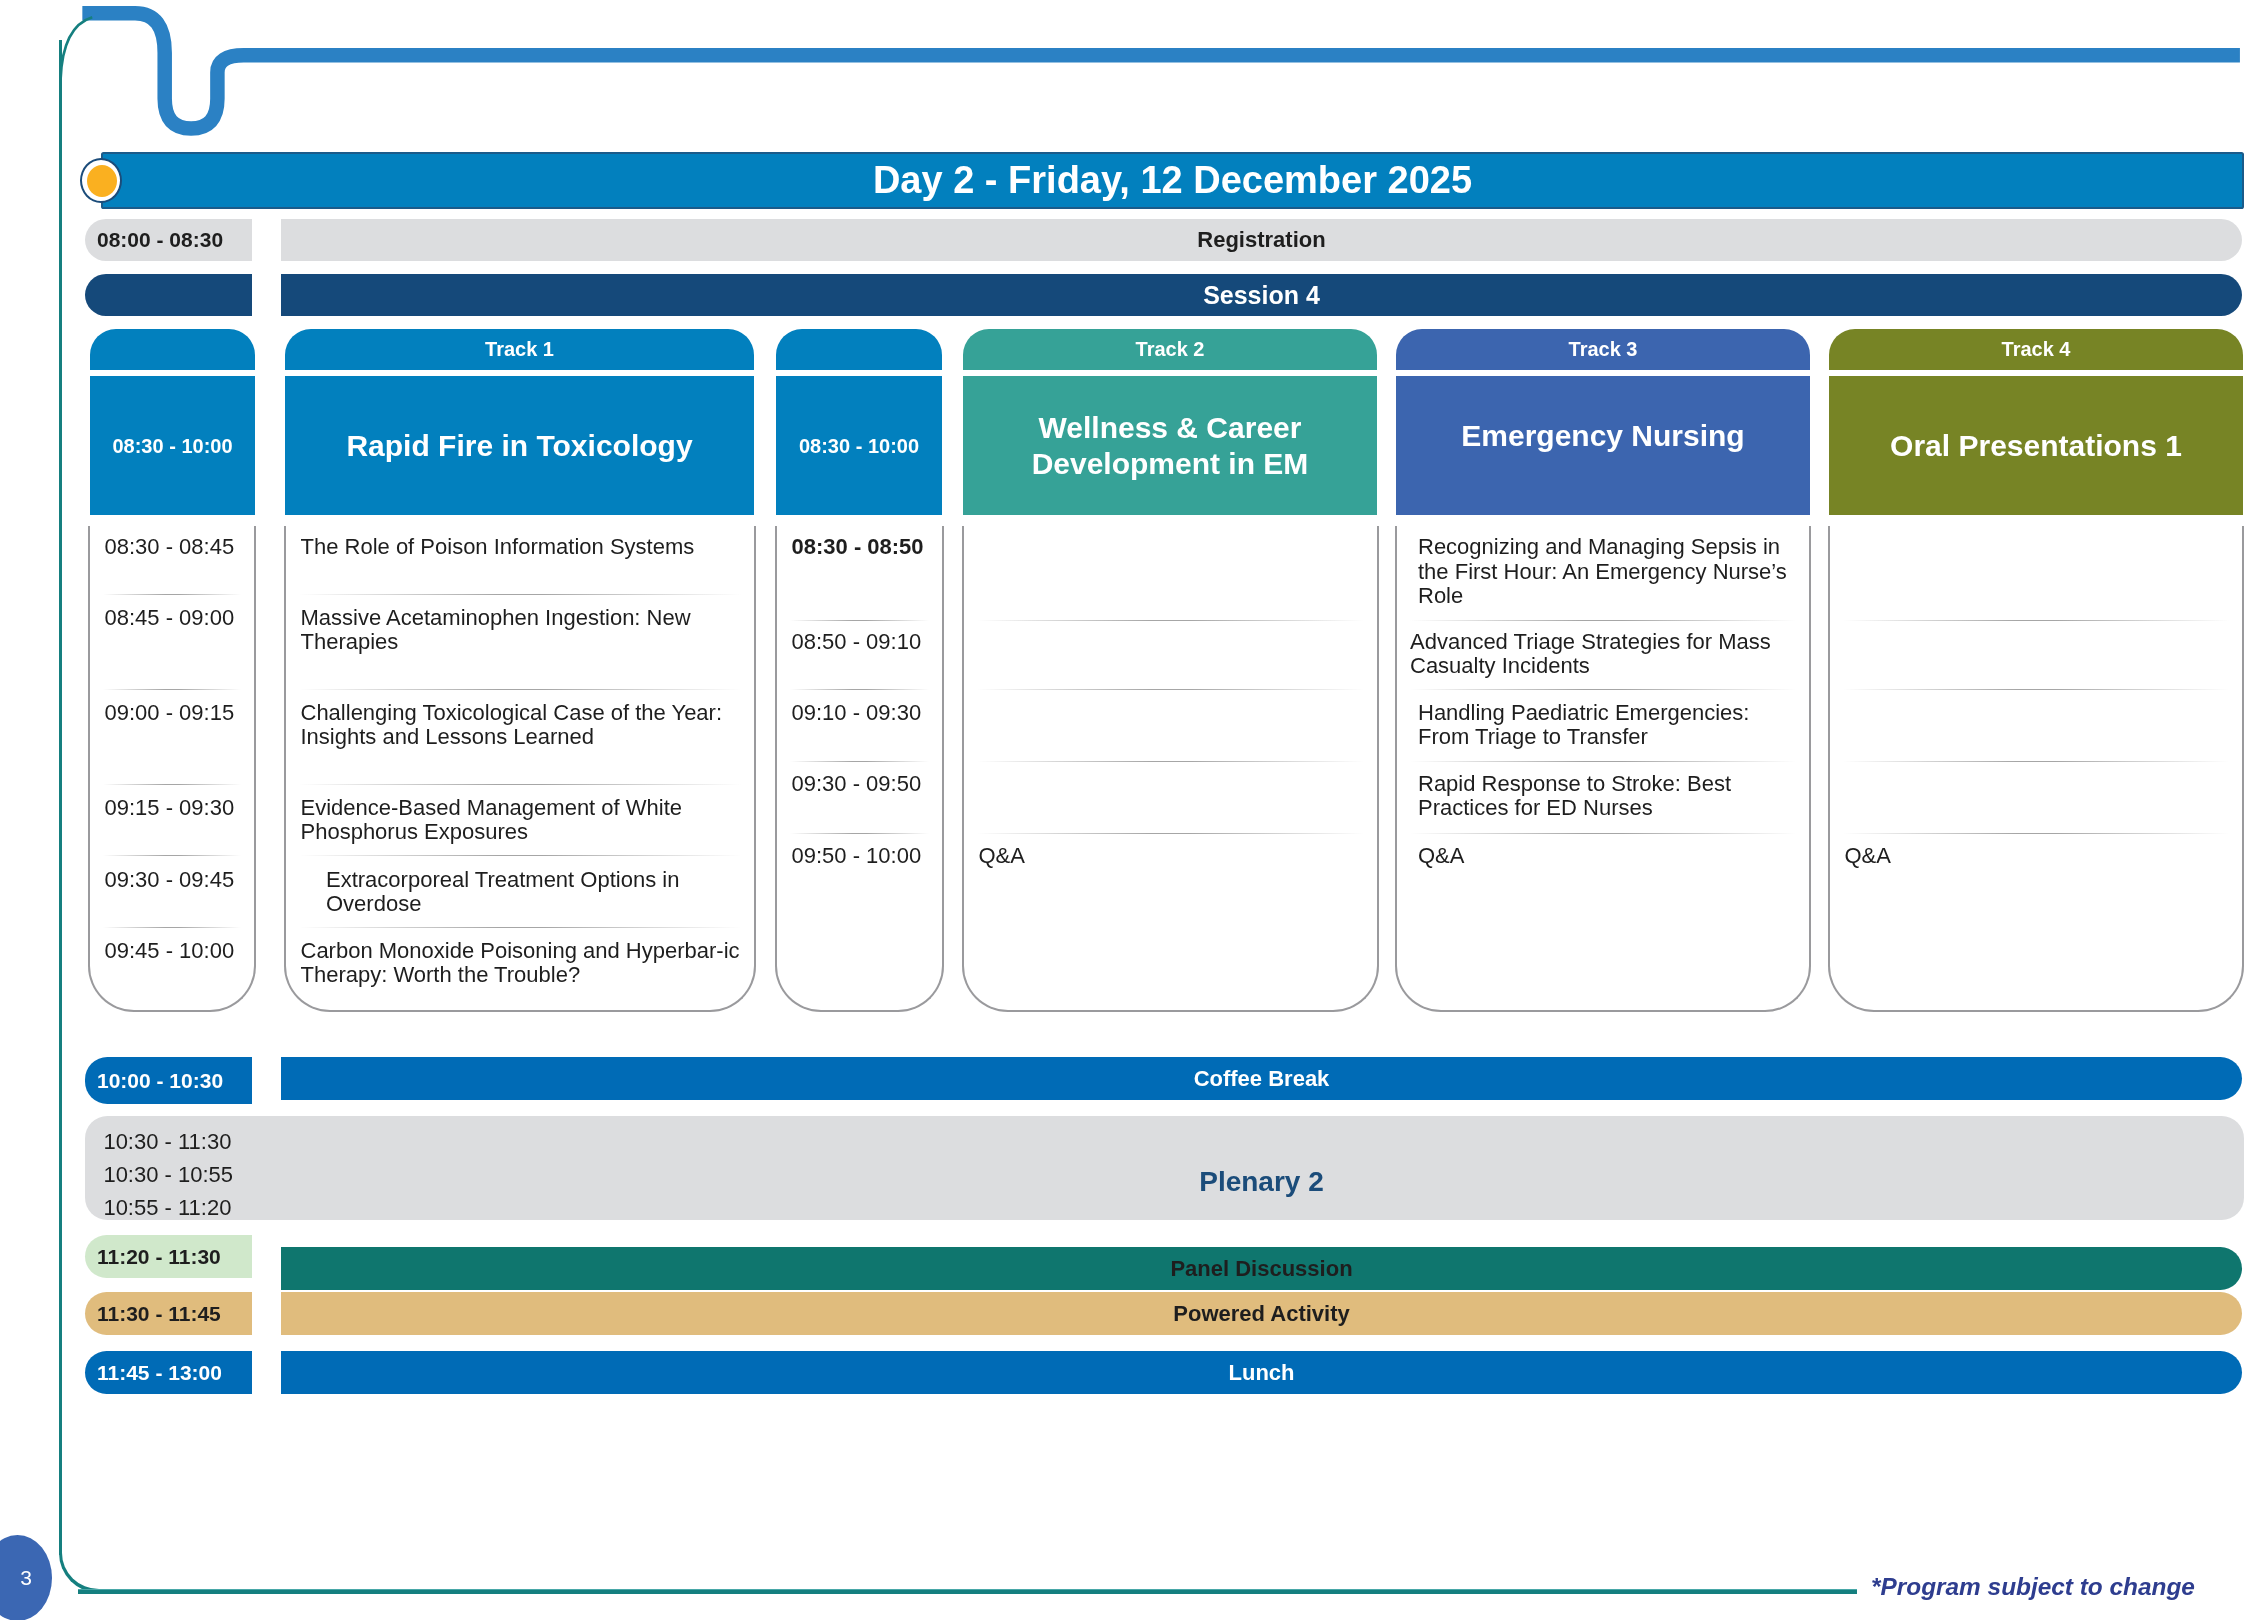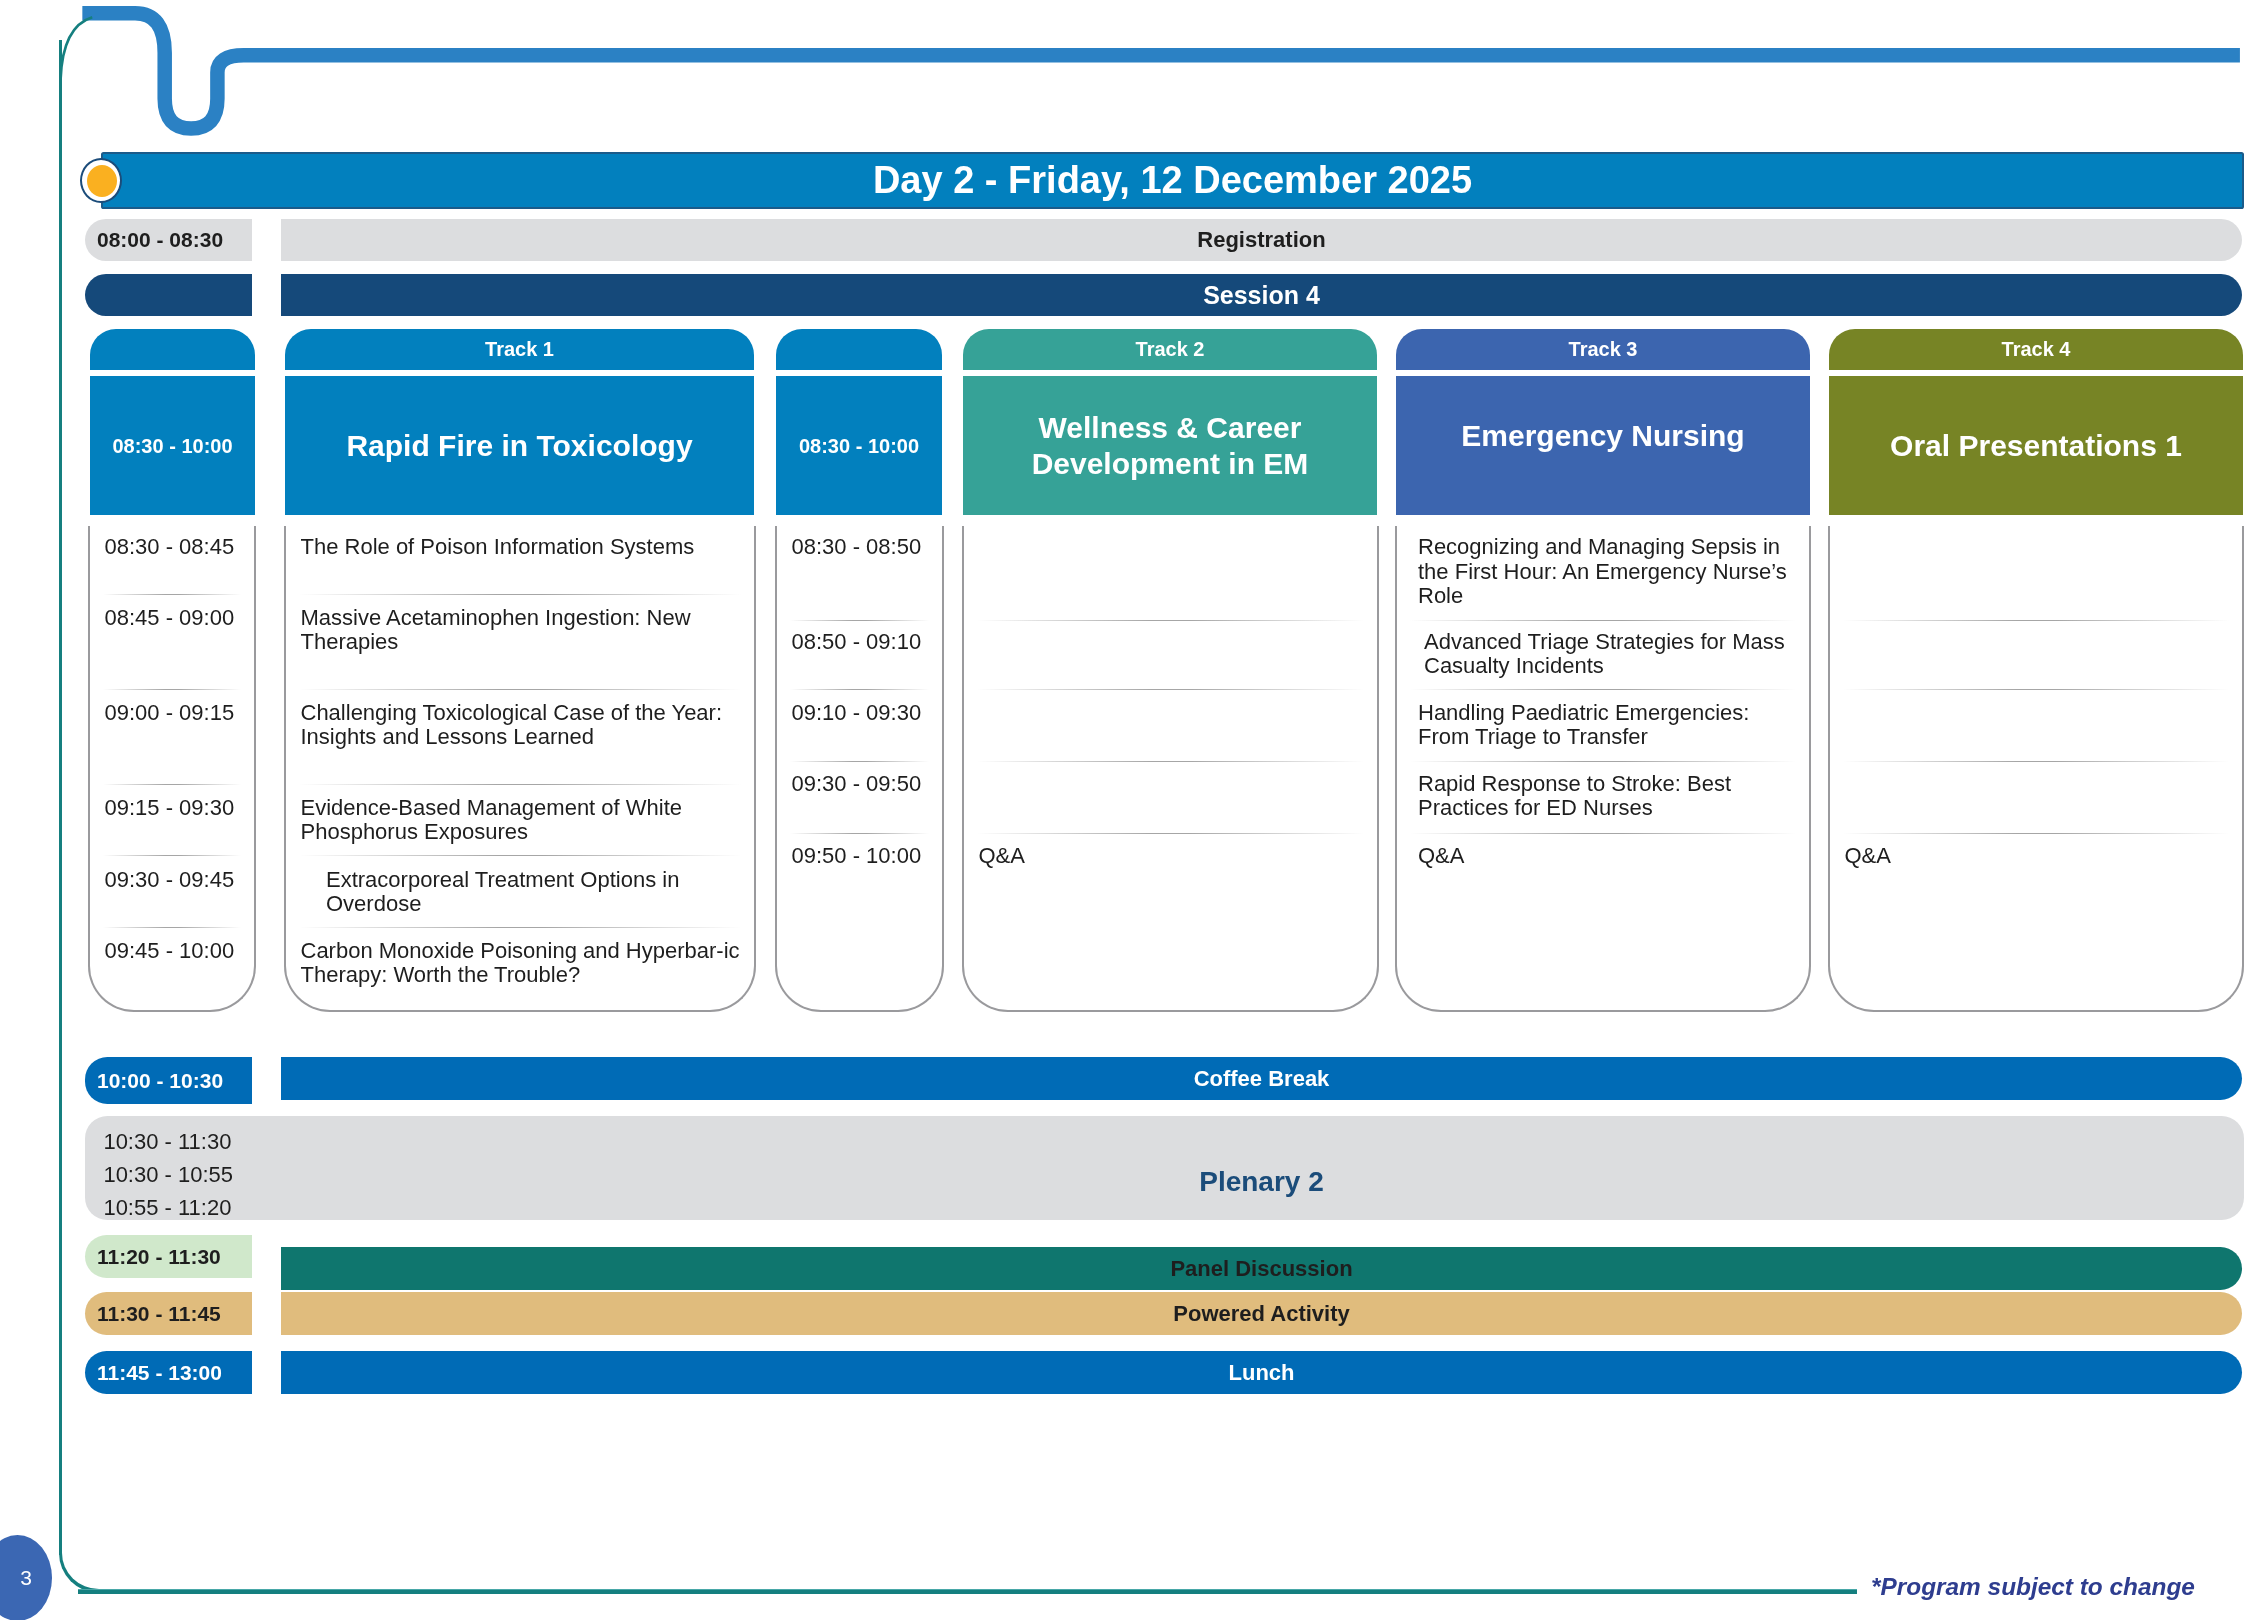--- a/index.html
+++ b/index.html
@@ -97,21 +97,21 @@
   <div class="cell" style="top:342px;padding-left:40px;">Extracorporeal Treatment Options in Overdose</div>
   <div class="sep" style="top:401px;"></div>
   <div class="cell" style="top:413px;">Carbon Monoxide Poisoning and Hyperbar-ic Therapy: Worth the Trouble?</div>
 </div>
 
 <div class="abs track-head" style="left:776px;top:329px;width:166px;height:41px;background:#0280be;"></div>
 <div class="abs center track-title" style="left:776px;top:376px;width:166px;height:139px;background:#0280be;font-size:20px;padding:0;">
   <span>08:30 - 10:00</span>
 </div>
 <div class="abs track-body" style="left:775px;top:526px;width:169px;height:486px;">
-  <div class="cell" style="top:9.2px;">08:30 - 08:50</div>
+  <div class="cell" style="top:9.2px;font-weight:bold;">08:30 - 08:50</div>
   <div class="sep" style="top:94px;"></div>
   <div class="cell" style="top:104px;">08:50 - 09:10</div>
   <div class="sep" style="top:163px;"></div>
   <div class="cell" style="top:175px;">09:10 - 09:30</div>
   <div class="sep" style="top:235px;"></div>
   <div class="cell" style="top:246px;">09:30 - 09:50</div>
   <div class="sep" style="top:307px;"></div>
   <div class="cell" style="top:318px;">09:50 - 10:00</div>
 </div>
 
@@ -135,21 +135,21 @@
 
 <div class="abs center track-head" style="left:1396px;top:329px;width:414px;height:41px;background:#3c65af;">
   <span>Track 3</span>
 </div>
 <div class="abs center track-title" style="left:1396px;top:376px;width:414px;height:139px;background:#3c65af;padding-bottom:20px;">
   <span>Emergency Nursing</span>
 </div>
 <div class="abs track-body" style="left:1395px;top:526px;width:416px;height:486px;">
   <div class="cell" style="top:9.2px;padding-left:21px;">Recognizing and Managing Sepsis in the First Hour: An Emergency Nurse’s Role</div>
   <div class="sep" style="top:94px;"></div>
-  <div class="cell" style="top:104px;padding-left:27px;">Advanced Triage Strategies for Mass Casualty Incidents</div>
+  <div class="cell" style="top:104px;padding-left:13px;">Advanced Triage Strategies for Mass Casualty Incidents</div>
   <div class="sep" style="top:163px;"></div>
   <div class="cell" style="top:175px;padding-left:21px;">Handling Paediatric Emergencies: From Triage to Transfer</div>
   <div class="sep" style="top:235px;"></div>
   <div class="cell" style="top:246px;padding-left:21px;">Rapid Response to Stroke: Best Practices for ED Nurses</div>
   <div class="sep" style="top:307px;"></div>
   <div class="cell" style="top:318px;padding-left:21px;">Q&amp;A</div>
 </div>
 
 <div class="abs center track-head" style="left:1829px;top:329px;width:414px;height:41px;background:#778425;">
   <span>Track 4</span>

